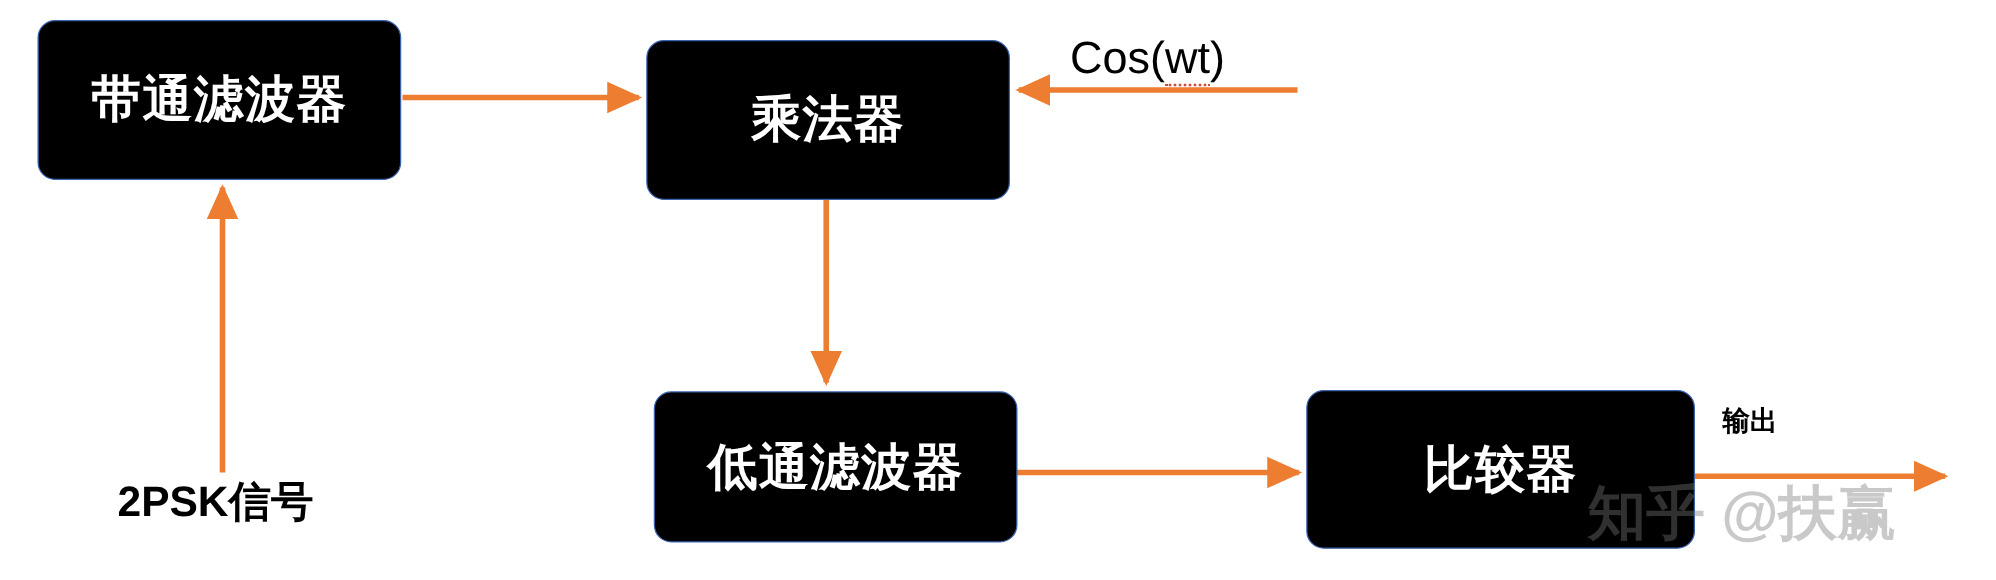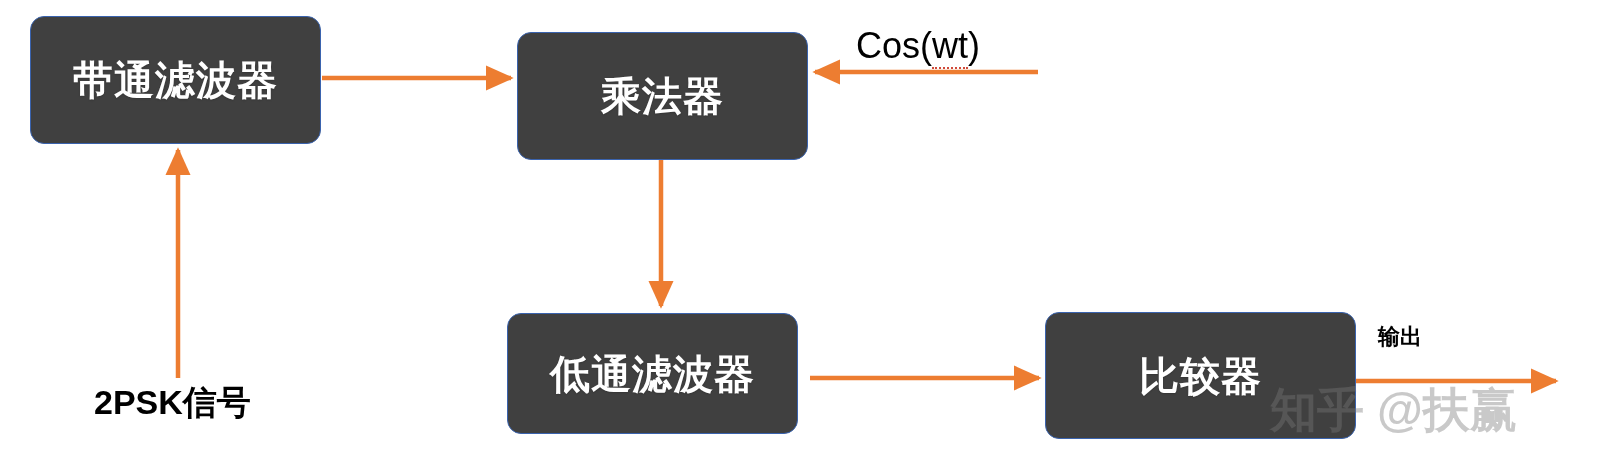--- a/index.html
+++ b/index.html
@@ -10,21 +10,21 @@
   #canvas {
     position: relative;
     width: 1597px;
     height: 464px;
     background: #ffffff;
     overflow: hidden;
     font-family: "Liberation Sans", "DejaVu Sans", sans-serif;
   }
   .block {
     position: absolute;
-    background: #404040;
+    background: #000000;
     border: 1px solid #3A63AE;
     border-radius: 14px;
     display: flex;
     align-items: center;
     justify-content: center;
     box-sizing: border-box;
     color: #ffffff;
     font-size: 40px;
     font-weight: 700;
     letter-spacing: 1px;
@@ -32,21 +32,21 @@
     z-index: 3;
   }
   .block-label {
     white-space: nowrap;
     line-height: 1;
   }
 
   
   #block-bpf  { left: 30px;   top: 16px;  width: 291px; height: 128px; }
   #block-mul  { left: 517px;  top: 16px;  width: 291px; height: 128px; margin-top: 16px; }
-  #block-lpf  { left: 507px;  top: 313px; width: 291px; height: 121px; }
+  #block-lpf  { left: 523px;  top: 313px; width: 291px; height: 121px; }
   #block-cmp  { left: 1045px; top: 312px; width: 311px; height: 127px; }
 
   
   #wires {
     position: absolute;
     left: 0; top: 0;
     width: 1597px;
     height: 464px;
     z-index: 2;
   }

